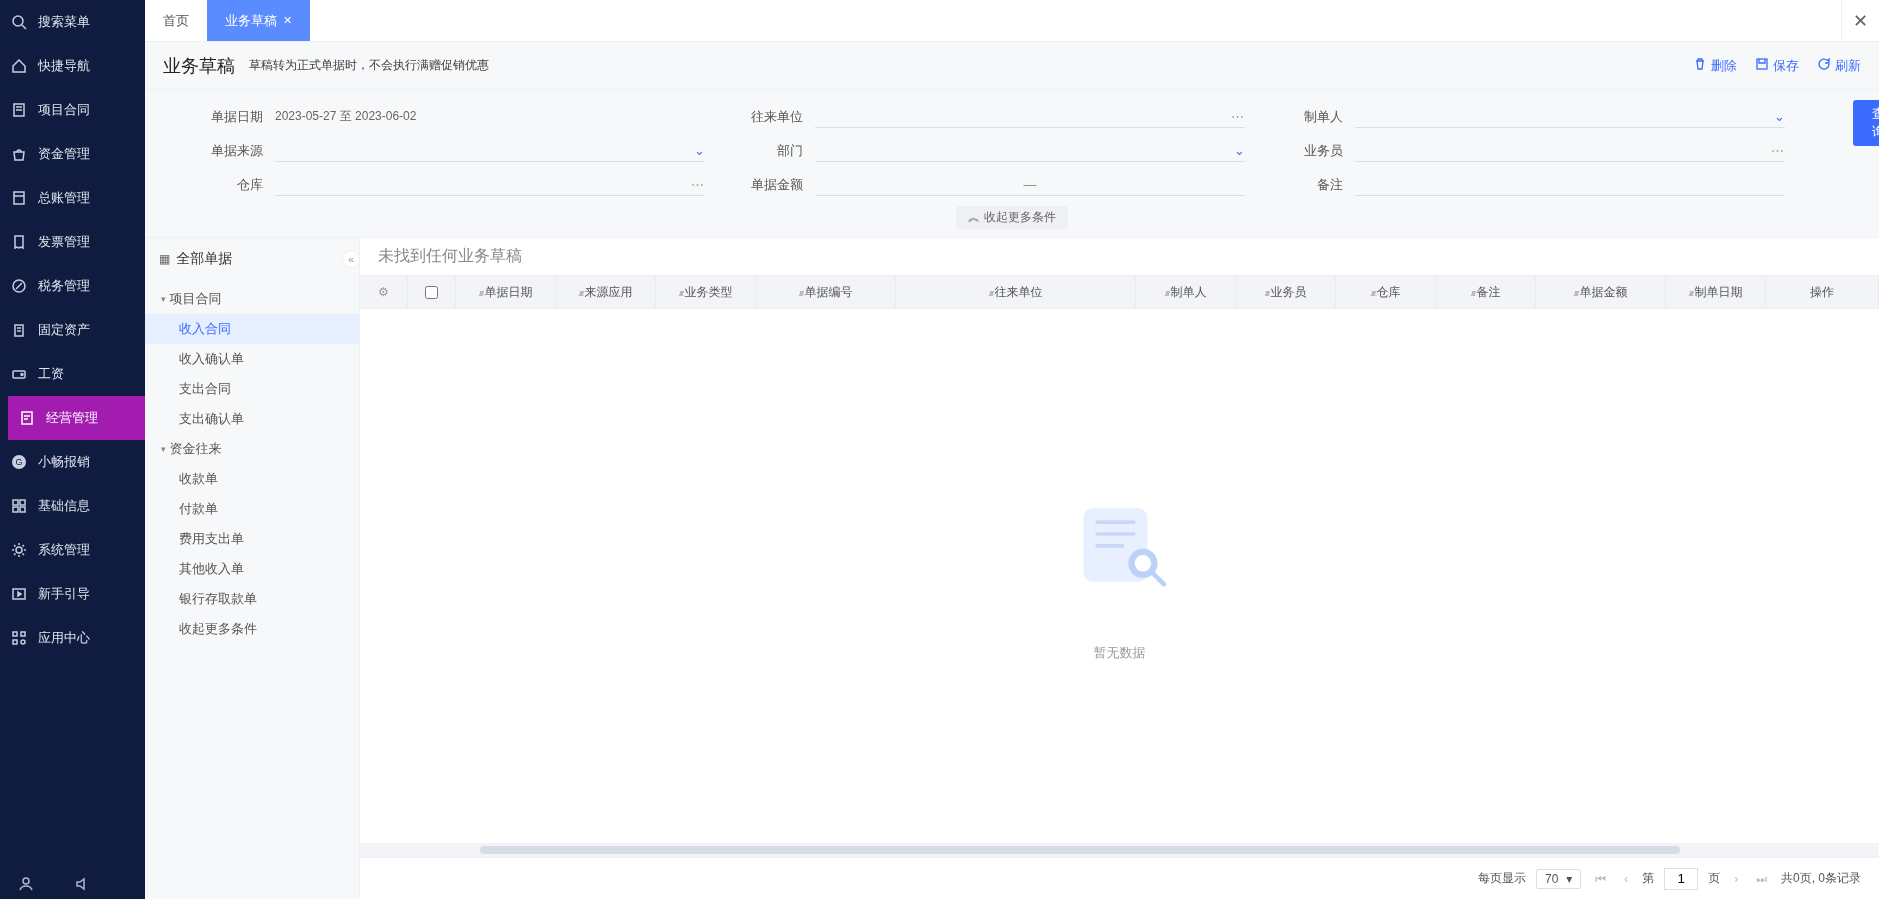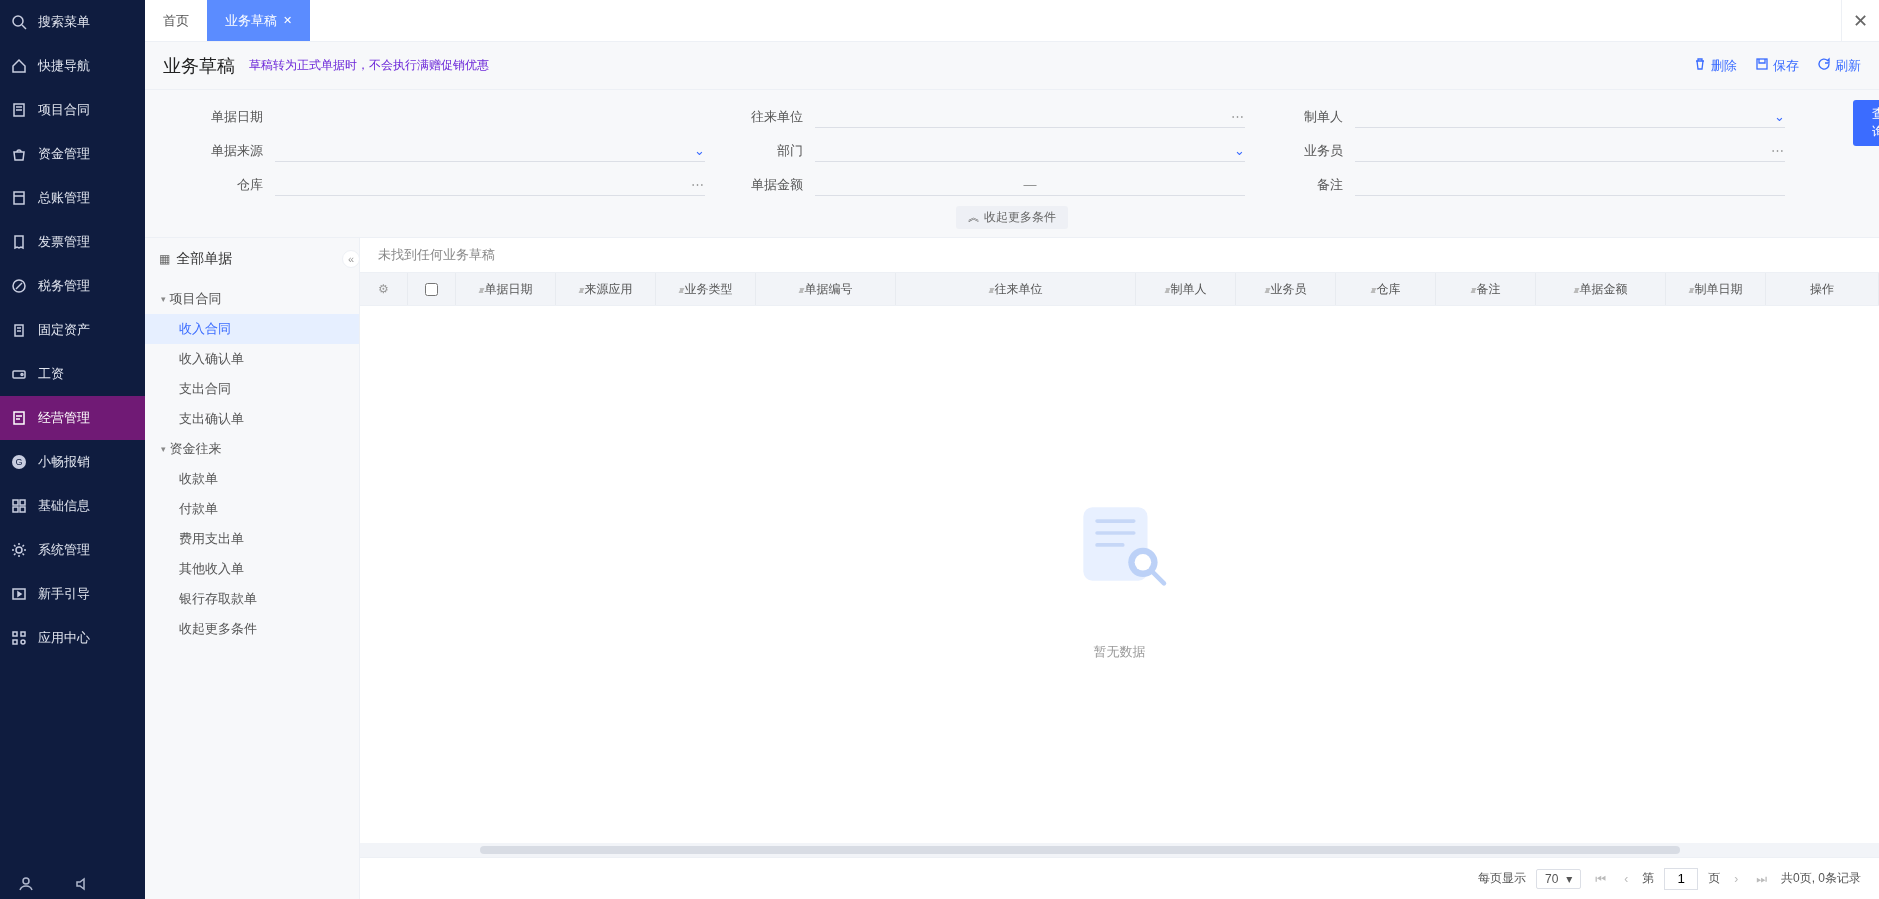--- a/index.html
+++ b/index.html
@@ -1,31 +1,31 @@
 <!DOCTYPE html>
 <html><head>
 <meta charset="utf-8">
 <style>
   * { box-sizing: border-box; margin: 0; padding: 0; }
   body { font-family: -apple-system, "Microsoft YaHei", Arial, sans-serif; font-size: 13px; color: #333; background:#fff; width:1879px; height:899px; overflow:hidden; position:relative; }
   .sidebar { position:absolute; left:0; top:0; width:145px; height:100%; background:#0f1c3f; color:#e0e4ee; }
   .sidebar-item { display:flex; align-items:center; height:44px; padding-left:10px; cursor:pointer; }
-  .sidebar-item.active { background:#701a75; color:#fff; }
+  .sidebar-item.active { background:#a21caf; color:#fff;margin-left:8px; }
   .sidebar-item .icon { width:18px; height:18px; margin-right:10px; display:flex; align-items:center; justify-content:center; }
   .sidebar-item .lbl { font-size:13px; }
   .sidebar-footer { position:absolute; bottom:0; left:0; width:100%; height:28px; display:flex; align-items:center; padding-left:18px; gap:40px; color:#aeb6cc;}
   .main { position:absolute; left:145px; top:0; right:0; bottom:0; display:flex; flex-direction:column; }
   .tabs { height:42px; display:flex; align-items:stretch; border-bottom:1px solid #edf0f5; position:relative;}
   .tab { display:flex; align-items:center; padding:0 18px; font-size:13px; color:#555; cursor:pointer; }
   .tab.active { background:#5b8cff; color:#fff; }
   .tab-close { margin-left:6px; font-size:11px; }
   .tabs-close-all { position:absolute; right:0; top:0; width:38px; height:100%; display:flex; align-items:center; justify-content:center; font-size:18px; color:#666; border-left:1px solid #edf0f5; cursor:pointer;}
   .page-header { display:flex; align-items:center; height:48px; padding:0 18px; border-bottom:1px solid #edf0f5; background:#f7f8fa;}
   .page-title { font-size:18px; font-weight:500; color:#222; margin-right:14px;}
-  .page-subtitle { font-size:12px; color:#6d28d9;text-align:right; }
+  .page-subtitle { font-size:12px; color:#404040;text-align:right; }
   .header-actions { margin-left:auto; display:flex; gap:18px; color:#999; font-size:13px;}
   .header-actions .act { display:flex; align-items:center; gap:4px; cursor:pointer;}
   .header-actions .act.primary { color:#3b6cff;align-items:center; }
   .header-actions .act.danger { color:#3b6cff; }
   .filters { background:#f7f8fa; padding:10px 30px 0 30px; border-bottom:1px solid #edf0f5;}
   .filter-row { display:flex; }
   .filter-cell { display:flex; align-items:flex-start; width:540px; padding:6px 10px; }
   .filter-label { width:90px; text-align:right; color:#555; font-size:13px; padding-top:2px; padding-right:12px;}
   .filter-body { flex:1; }
   .chips { display:flex; gap:6px; align-items:center; flex-wrap:wrap;}
@@ -46,21 +46,21 @@
   .left-panel { width:215px; border-right:1px solid #edf0f5; display:flex; flex-direction:column; background:#f7f8fa; position:relative;}
   .left-header { display:flex; align-items:center; padding:12px 14px; font-size:14px; color:#333; font-weight:500;}
   .left-header .grid-icon { margin-right:6px; color:#666; font-size:12px;}
   .left-collapse { position:absolute; top:12px; right:-1px; width:18px; height:18px; display:flex; align-items:center; justify-content:center; color:#999; background:#fff; border:1px solid #edf0f5; border-radius:50%; font-size:11px; cursor:pointer;}
   .tree { padding:4px 0;}
   .tree-group-title { display:flex; align-items:center; padding:6px 16px; font-size:13px; color:#555; cursor:pointer;}
   .tree-caret { margin-right:4px; font-size:9px; color:#888;}
   .tree-leaf { padding:6px 16px 6px 34px; font-size:13px; color:#555; cursor:pointer;}
   .tree-leaf.active { background:#e6efff; color:#3b6cff;}
   .right-panel { flex:1; display:flex; flex-direction:column; min-width:0;}
-  .result-hint { padding:8px 18px; font-size:13px; color:#888;}
+  .result-hint { padding:8px 18px; font-size:16px; color:#888;}
   .table-header { display:flex; background:#f2f4f8; height:34px; align-items:center; border-top:1px solid #edf0f5; border-bottom:1px solid #edf0f5; font-size:12px; color:#555;}
   .th { display:flex; align-items:center; justify-content:center; border-right:1px solid #e8ebf0; height:100%; flex-shrink:0;}
   .th .sort { color:#bbb; margin-right:4px; font-size:10px; letter-spacing:-4px;}
   .th.gear { width:48px;}
   .th.chk { width:48px;}
   .th input[type="checkbox"]{ }
   .gear-icon { color:#999; cursor:pointer;}
   .empty { flex:1; display:flex; flex-direction:column; align-items:center; justify-content:center; color:#999;gap:30px;}
   .empty-ill { width:110px; height:110px; margin-bottom:14px;}
   .scroll-track { height:14px; background:#f2f4f8; position:relative;}
@@ -264,20 +264,21 @@
     </div>
   </div>
 
   <div class="filters">
     <div style="display:flex; align-items:flex-start;">
       <div style="flex:1;">
         <div class="filter-row">
           <div class="filter-cell">
             <div class="filter-label">单据日期</div>
             <div class="filter-body">
+              <div class="date-range">2023-05-27 至 2023-06-02</div>
             </div>
           </div>
           <div class="filter-cell">
             <div class="filter-label">往来单位</div>
             <div class="filter-body">
                 <div class="input-line">
                   <span class="more">⋯</span>
                 </div>
               </div>
           </div>

